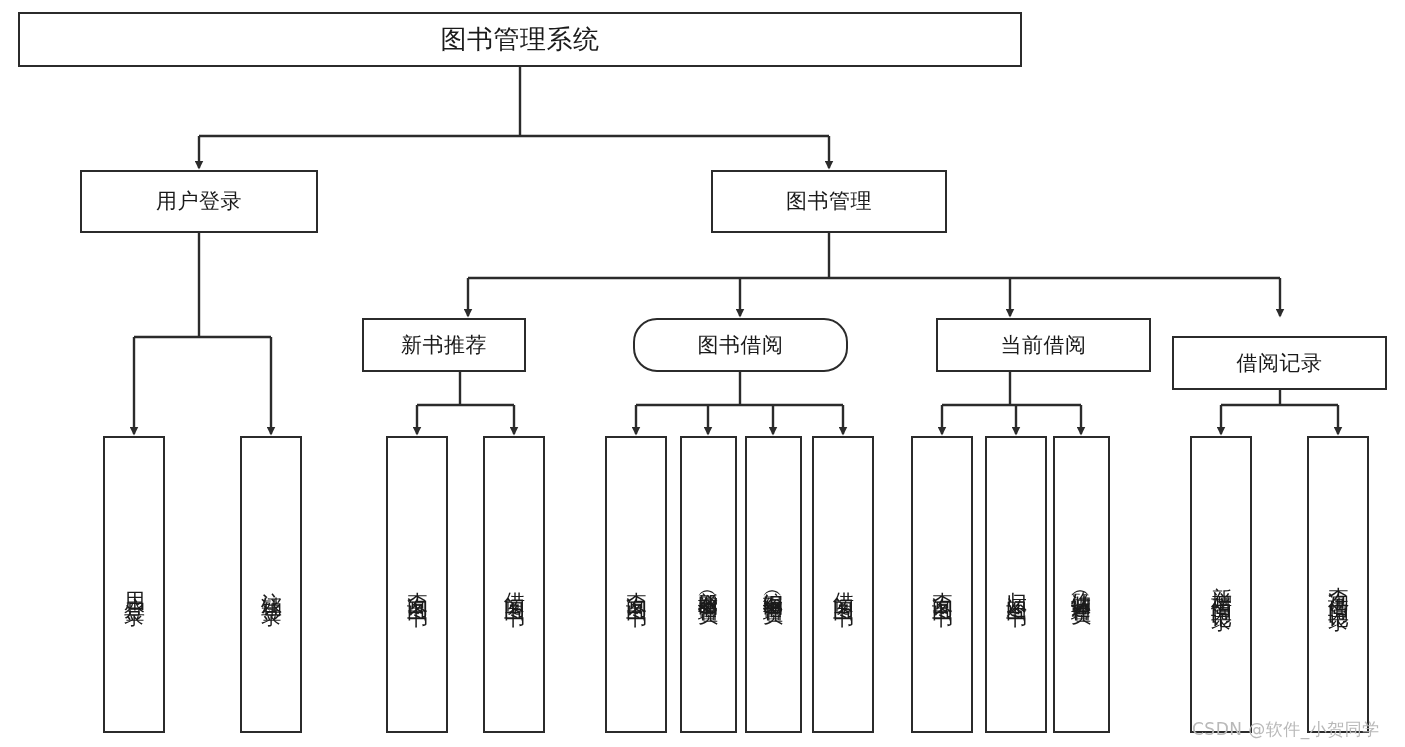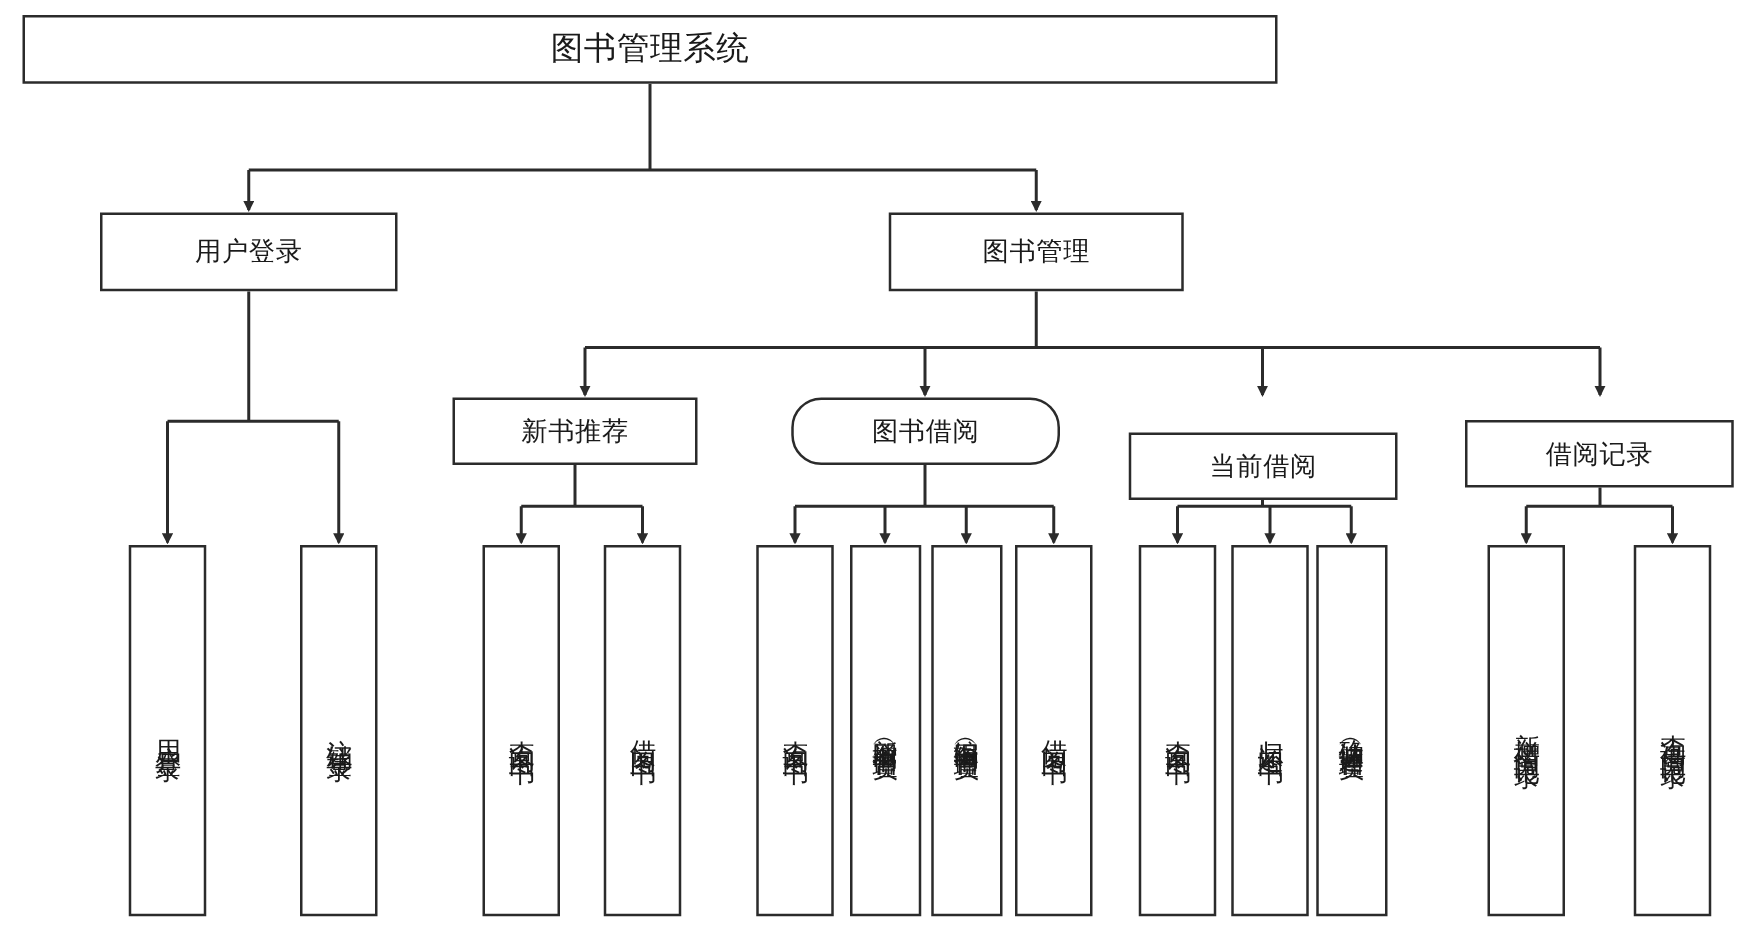--- a/index.html
+++ b/index.html
@@ -126,27 +126,27 @@
   <div id="nodes">
       <div class="node horiz root" style="left: 18px; top: 12px; width: 1004px; height: 55px;">
         <span class="label">图书管理系统</span>
       </div>
       <div class="node horiz" style="left: 80px; top: 170px; width: 238px; height: 63px;">
         <span class="label">用户登录</span>
       </div>
       <div class="node horiz" style="left: 711px; top: 170px; width: 236px; height: 63px; font-family: Liberation Serif, serif;">
         <span class="label">图书管理</span>
       </div>
-      <div class="node horiz" style="left: 362px; top: 318px; width: 196px; height: 54px;">
+      <div class="node horiz" style="left: 362px; top: 318px; width: 164px; height: 54px;">
         <span class="label">新书推荐</span>
       </div>
       <div class="node horiz" style="left: 633px; top: 318px; width: 215px; height: 54px; border-radius: 24px;">
         <span class="label">图书借阅</span>
       </div>
-      <div class="node horiz" style="left: 903px; top: 318px; width: 215px; height: 54px; margin-top: 28px;">
+      <div class="node horiz" style="left: 936px; top: 318px; width: 215px; height: 54px;">
         <span class="label">当前借阅</span>
       </div>
       <div class="node horiz" style="left: 1172px; top: 336px; width: 215px; height: 54px;">
         <span class="label">借阅记录</span>
       </div>
       <div class="node vert" style="left: 103px; top: 436px; width: 62px; height: 297px;">
         <span class="label">用户登录</span>
       </div>
       <div class="node vert" style="left: 240px; top: 436px; width: 62px; height: 297px;">
         <span class="label">注销登录</span>
@@ -179,14 +179,15 @@
         <span class="label">确认归还（管理员）</span>
       </div>
       <div class="node vert" style="left: 1190px; top: 436px; width: 62px; height: 297px;">
         <span class="label">新增借阅记录</span>
       </div>
       <div class="node vert" style="left: 1307px; top: 436px; width: 62px; height: 297px;">
         <span class="label">查询借阅记录</span>
       </div>
     </div>
 
+  <div class="watermark" style="left: 1192px; top: 718px;">CSDN @软件_小贺同学</div>
 
 </div>
 
 </body></html>

